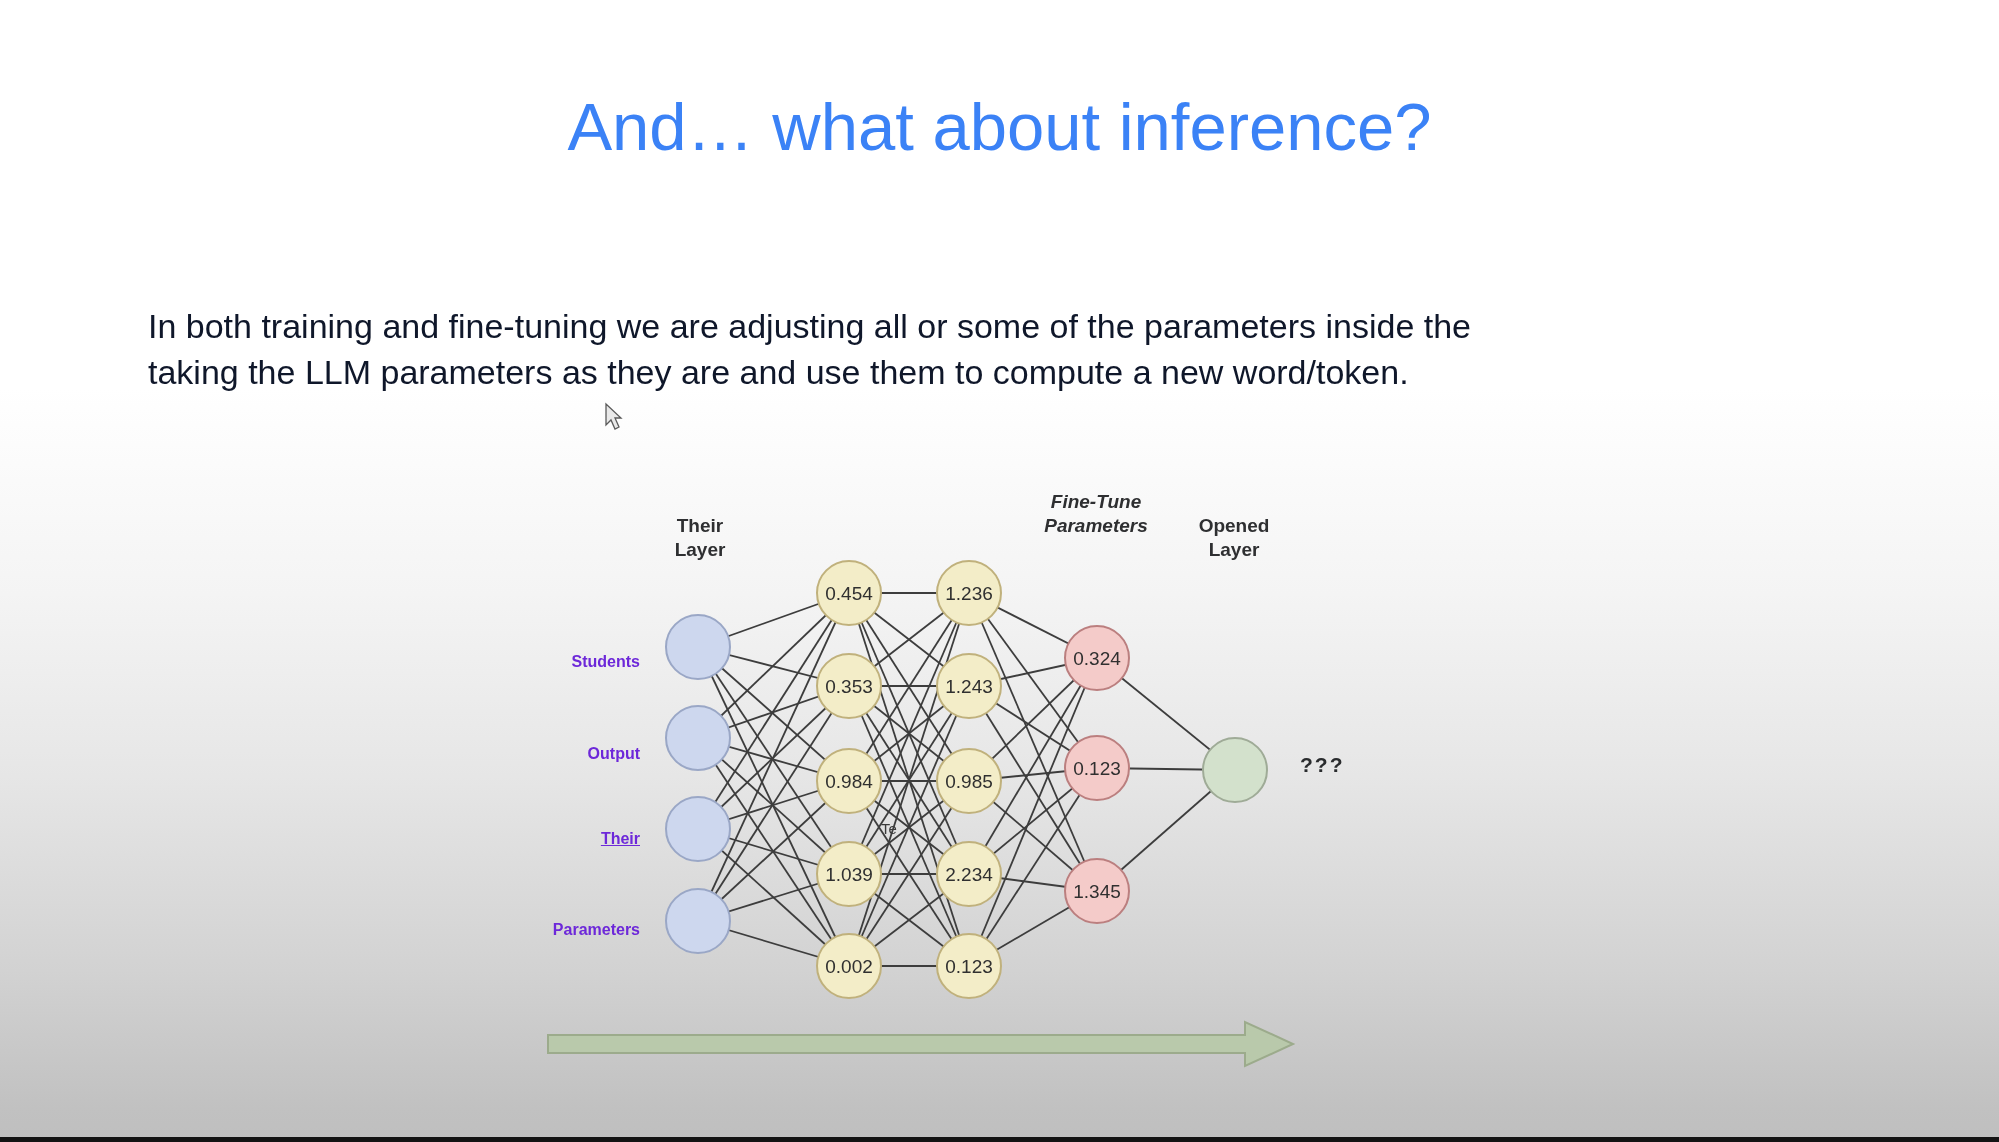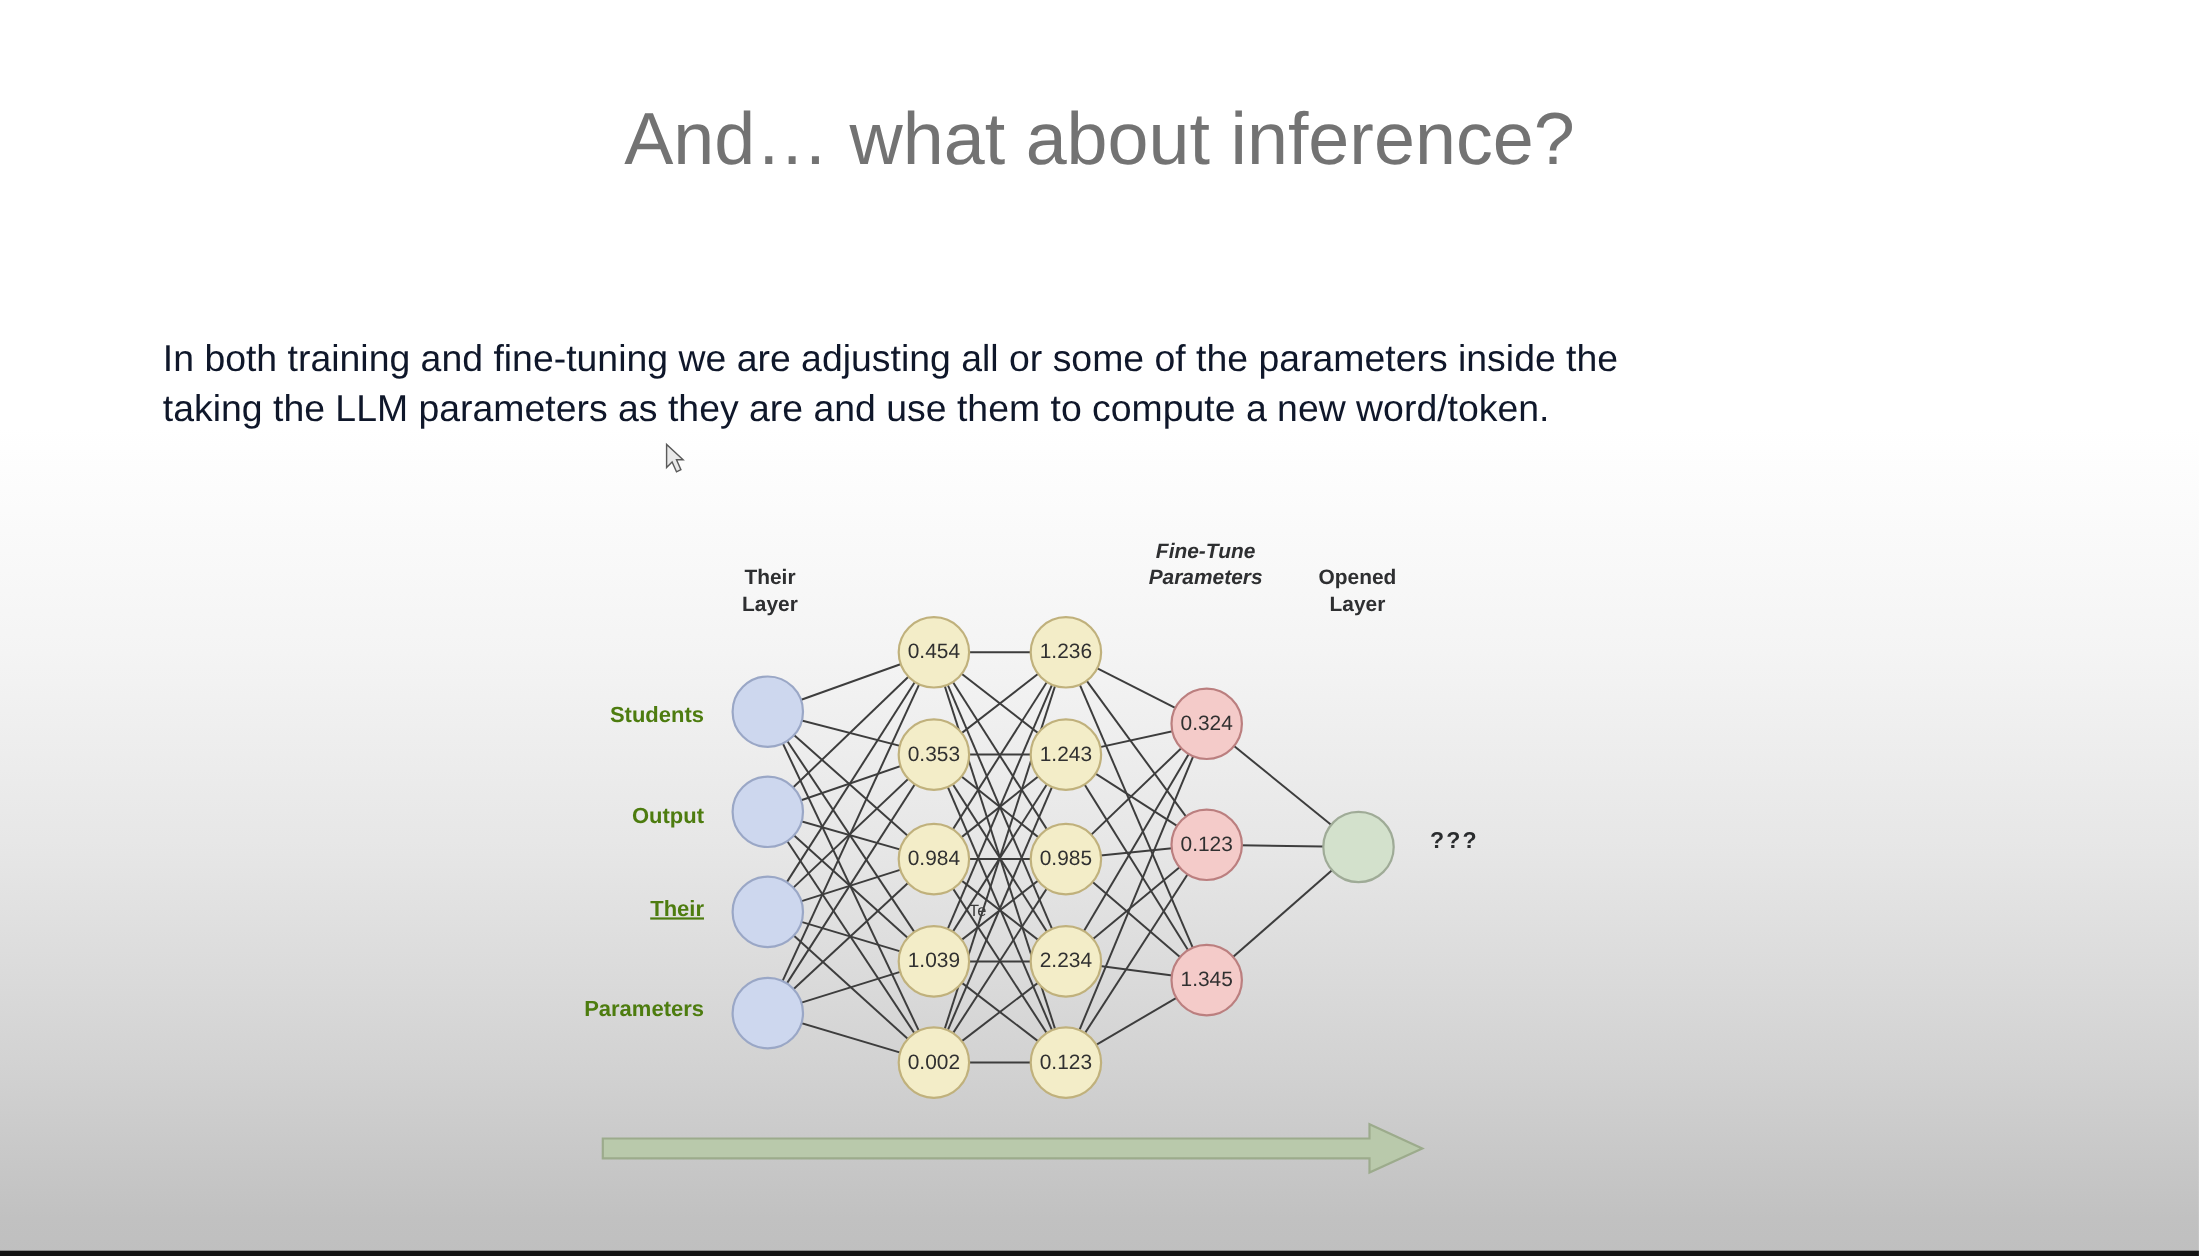--- a/index.html
+++ b/index.html
@@ -4,37 +4,37 @@
 <style>
   html,body{margin:0;padding:0;}
   body{
     width:1999px;height:1142px;overflow:hidden;position:relative;
     font-family:"Liberation Sans",sans-serif;
     background:linear-gradient(180deg,#ffffff 0%,#ffffff 34%,#f4f4f4 52%,#e6e6e6 68%,#d2d2d2 85%,#c1c1c1 97%,#bfbfbf 100%);
   }
   .abs{position:absolute;}
   #slide-title{
     left:0;right:0;top:88px;text-align:center;
-    font-size:67px;color:#737373;letter-spacing:0px;font-weight:400;
+    font-size:67px;color:#3b82f6;letter-spacing:0px;font-weight:400;
     white-space:nowrap;
   }
   #body-paragraph{
     left:148px;top:303px;
     font-size:34px;line-height:46px;color:#0f172a;
     white-space:nowrap;
   }
   .layer-header{
     width:240px;text-align:center;
     font-size:19px;line-height:24px;font-weight:700;color:#2e2f31;
   }
   .layer-header span{display:block;}
   .word-label{
     right:1359px;text-align:right;
-    font-size:20px;font-weight:700;color:#4d7c0f;
-    white-space:nowrap;line-height:28px;
+    font-size:16px;font-weight:700;color:#6d28d9;
+    white-space:nowrap;line-height:28px;margin-top:12px;
   }
   #partial-text{
     left:881px;top:820px;font-size:15px;color:#3a3a3a;z-index:1;
   }
   #question-marks{
     left:1300px;top:753px;font-size:21px;font-weight:700;color:#2a2c2e;letter-spacing:2px;
   }
   #network-svg{left:0;top:0;z-index:2;}
   #bottom-edge-bar{
     left:0;right:0;bottom:0;height:5px;background:#131313;z-index:5;

